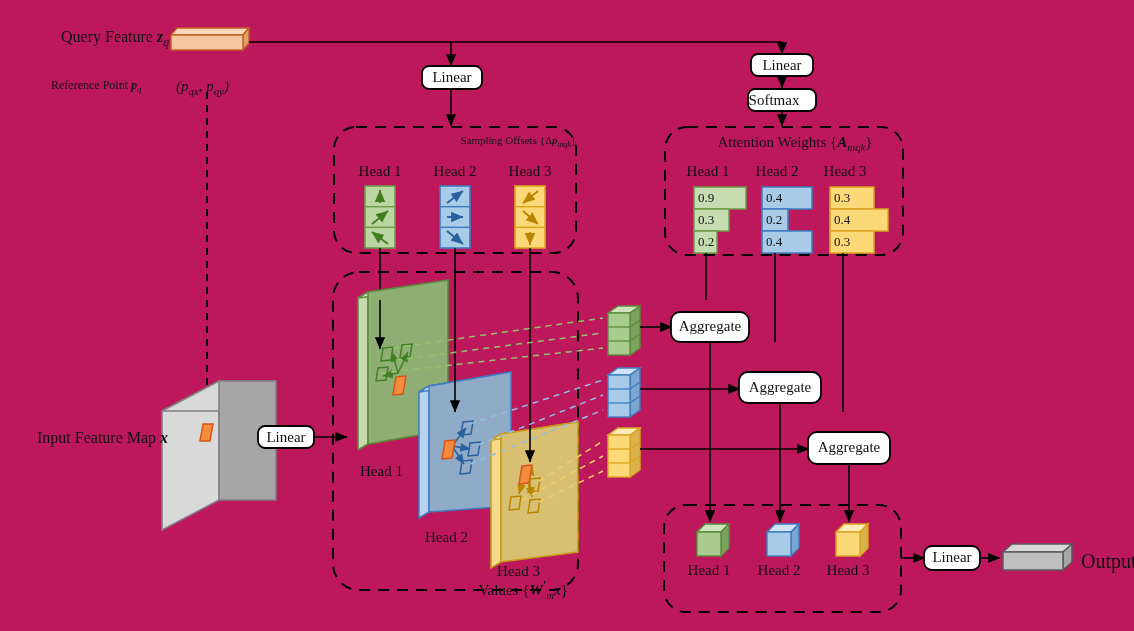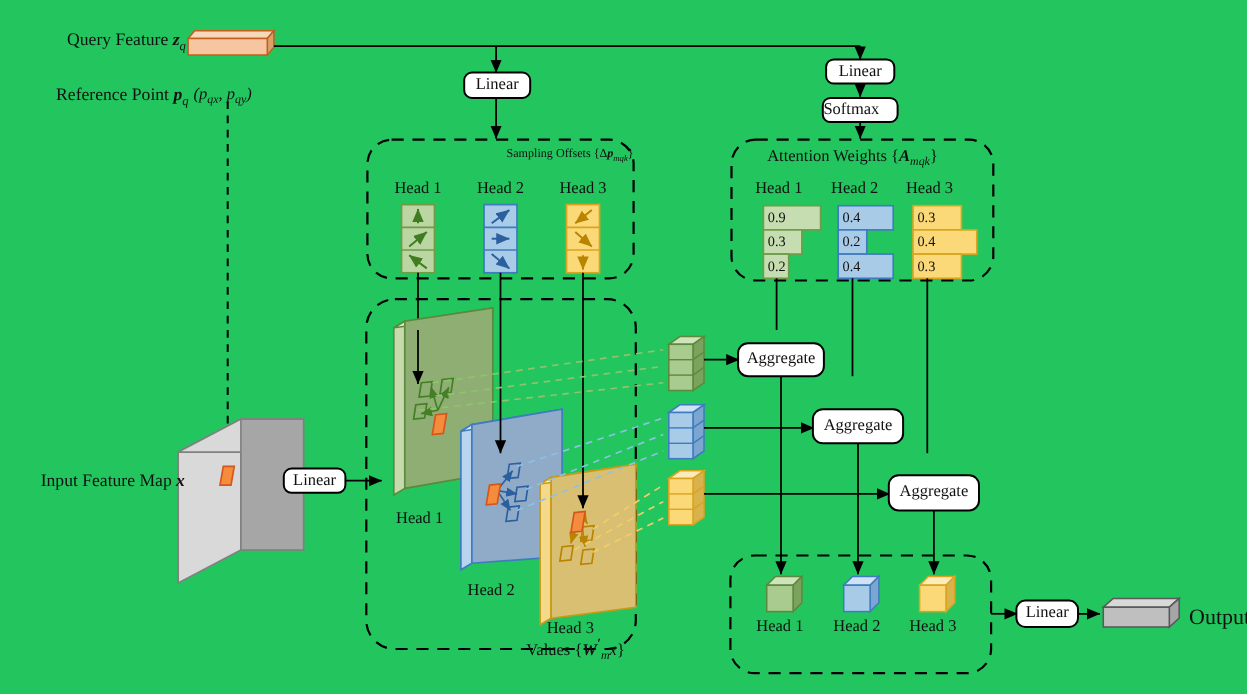--- a/index.html
+++ b/index.html
@@ -1,17 +1,17 @@
 <!DOCTYPE html>
 <html><head>
 <meta charset="utf-8">
 <style>
   html,body{margin:0;padding:0;background:#ffffff;}
   body{width:1134px;height:631px;font-family:"Liberation Serif",serif;color:#000;}
-  #root{position:relative;width:1134px;height:631px;overflow:hidden;background:#22c55e;}
+  #root{position:relative;width:1134px;height:631px;overflow:hidden;background:#be185d;}
   svg#scene{position:absolute;left:0;top:0;width:1134px;height:631px;}
   .lbl{position:absolute;white-space:nowrap;font-family:"Liberation Serif",serif;color:#111;}
   .it{font-style:italic;}
   .bi{font-style:italic;font-weight:bold;}
   sub{font-size:.72em;}
 </style>
 </head>
 <body>
 
 <div id="root">
@@ -271,21 +271,21 @@
     <polygon points="1063,552 1072,544 1072,562 1063,570" fill="#a6a6a6" stroke="#595959" stroke-width="1.4"></polygon>
     <rect x="1003" y="552" width="60" height="18" fill="#bfbfbf" stroke="#595959" stroke-width="1.4"></rect>
   </g>
 </svg>
 
 <div class="lbl" style="left:61px; top:28px; font-size:16px;">
   <span>Query Feature</span>
   <span class="bi">z</span><sub class="it">q</sub>
 </div>
 
-<div class="lbl" style="left:51px; top:78px; font-size:16px;">
+<div class="lbl" style="left:51px; top:78px; font-size:12px;">
   <span>Reference Point</span>
   <span class="bi">p</span><sub class="it">q</sub>
 </div>
 <div class="lbl it" style="left:176px; top:78px; font-size:15px;">
   <span>(p</span><sub>qx</sub><span>, p</span><sub>qy</sub><span>)</span>
 </div>
 
 <div class="lbl" style="left:37px; top:429px; font-size:16px;">
   <span>Input Feature Map</span>
   <span class="bi">x</span>
@@ -301,21 +301,21 @@
 <div class="lbl" style="left:739px; top:379px; width:82px; text-align:center; font-size:15px;">Aggregate</div>
 <div class="lbl" style="left:808px; top:439px; width:82px; text-align:center; font-size:15px;">Aggregate</div>
 
 <div class="lbl" style="left:334px; top:134px; width:242px; text-align:right; font-size:11px;">
   <span>Sampling Offsets {Δ</span><span class="bi">p</span><sub class="it">mqk</sub><span>}</span>
 </div>
 <div class="lbl" style="left:350px; top:163px; width:60px; text-align:center; font-size:15px;">Head 1</div>
 <div class="lbl" style="left:425px; top:163px; width:60px; text-align:center; font-size:15px;">Head 2</div>
 <div class="lbl" style="left:500px; top:163px; width:60px; text-align:center; font-size:15px;">Head 3</div>
 
-<div class="lbl" style="left:656px; top:134px; width:238px; text-align:center; font-size:15px;">
+<div class="lbl" style="left:676px; top:134px; width:238px; text-align:center; font-size:15px;">
   <span>Attention Weights {</span><span class="bi">A</span><sub class="it">mqk</sub><span>}</span>
 </div>
 <div class="lbl" style="left:678px; top:163px; width:60px; text-align:center; font-size:15px;">Head 1</div>
 <div class="lbl" style="left:747px; top:163px; width:60px; text-align:center; font-size:15px;">Head 2</div>
 <div class="lbl" style="left:815px; top:163px; width:60px; text-align:center; font-size:15px;">Head 3</div>
 
 <div class="lbl" style="left:698px; top:190px; font-size:13px;">0.9</div>
 <div class="lbl" style="left:698px; top:212px; font-size:13px;">0.3</div>
 <div class="lbl" style="left:698px; top:234px; font-size:13px;">0.2</div>
 

